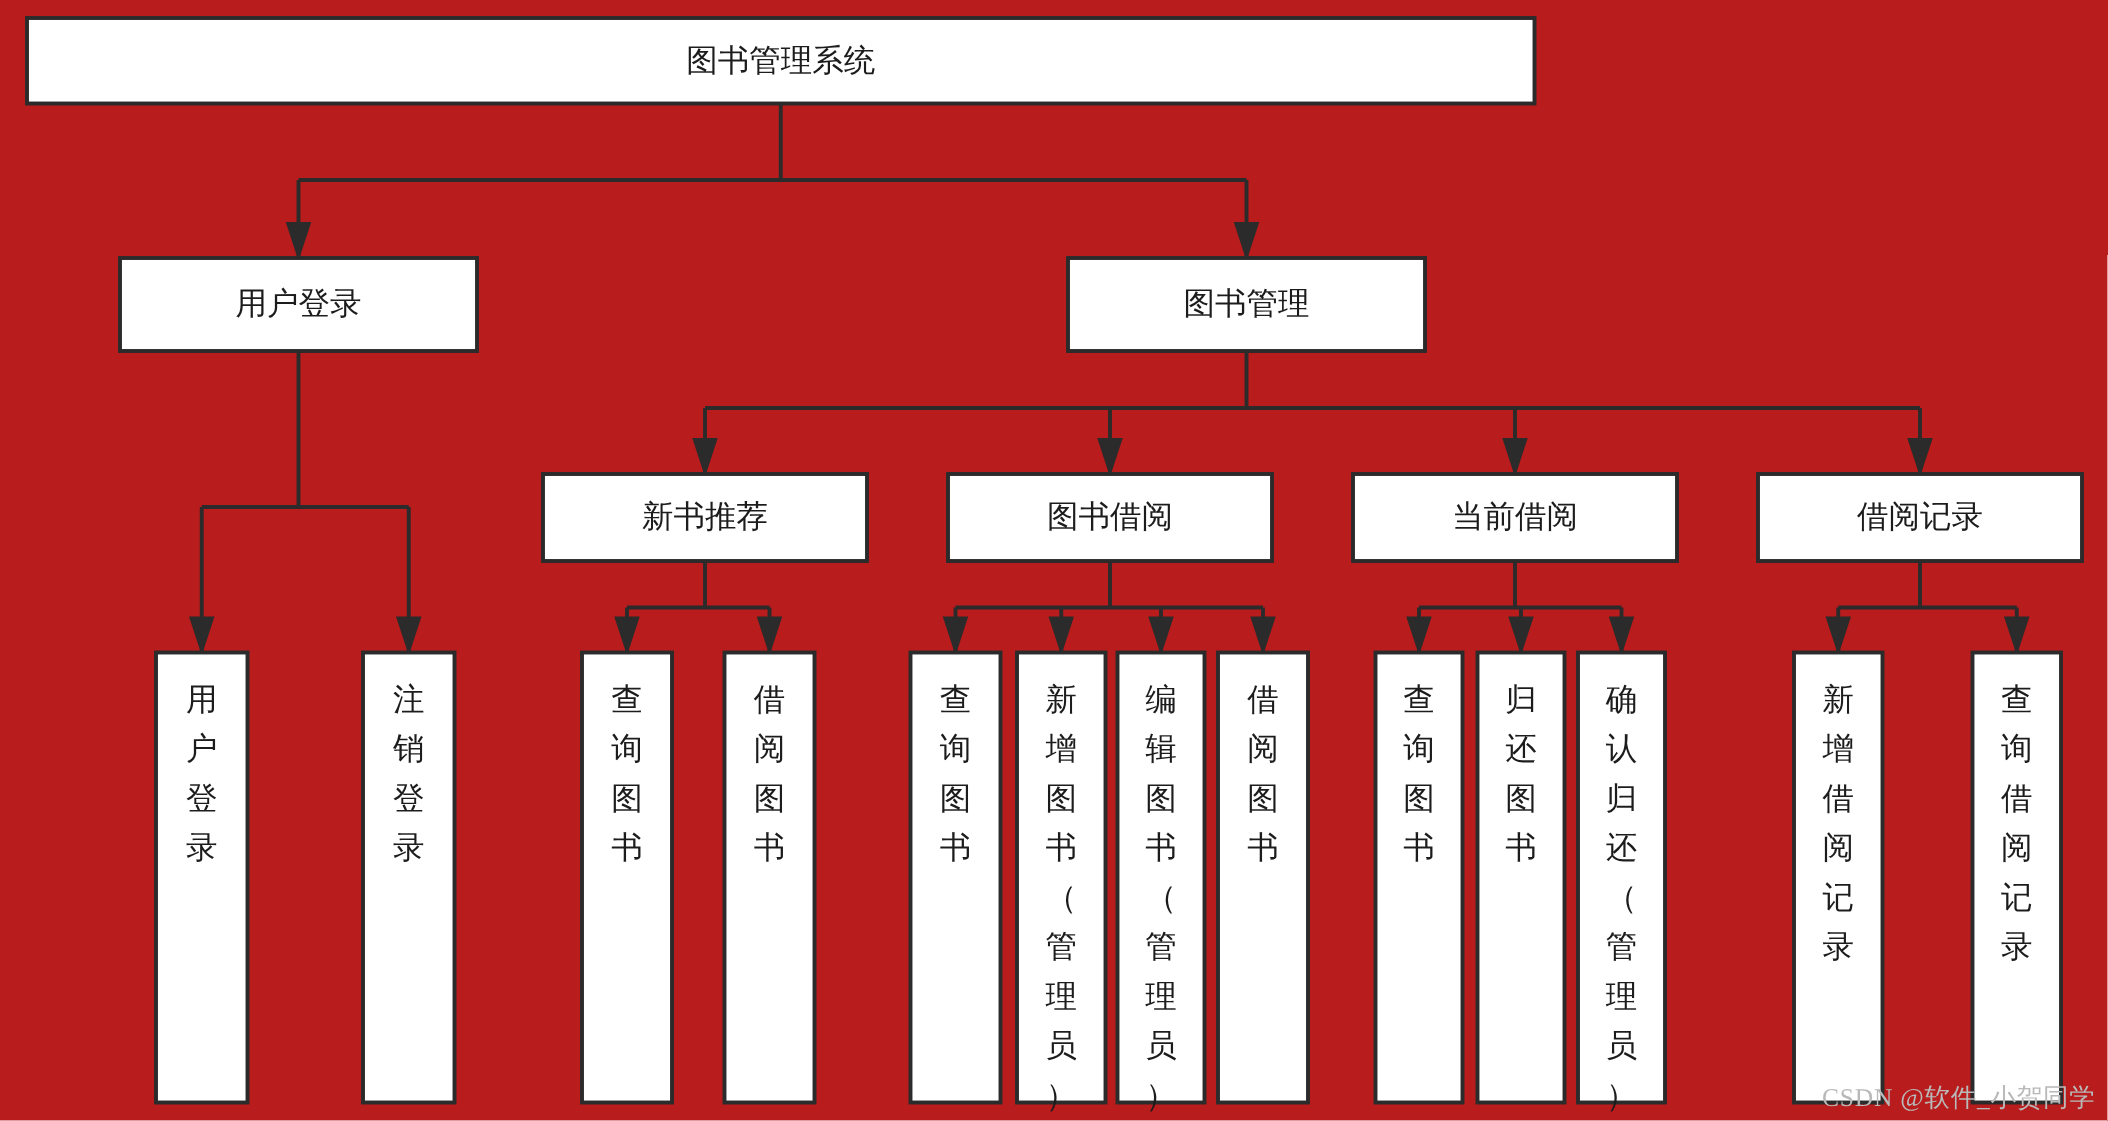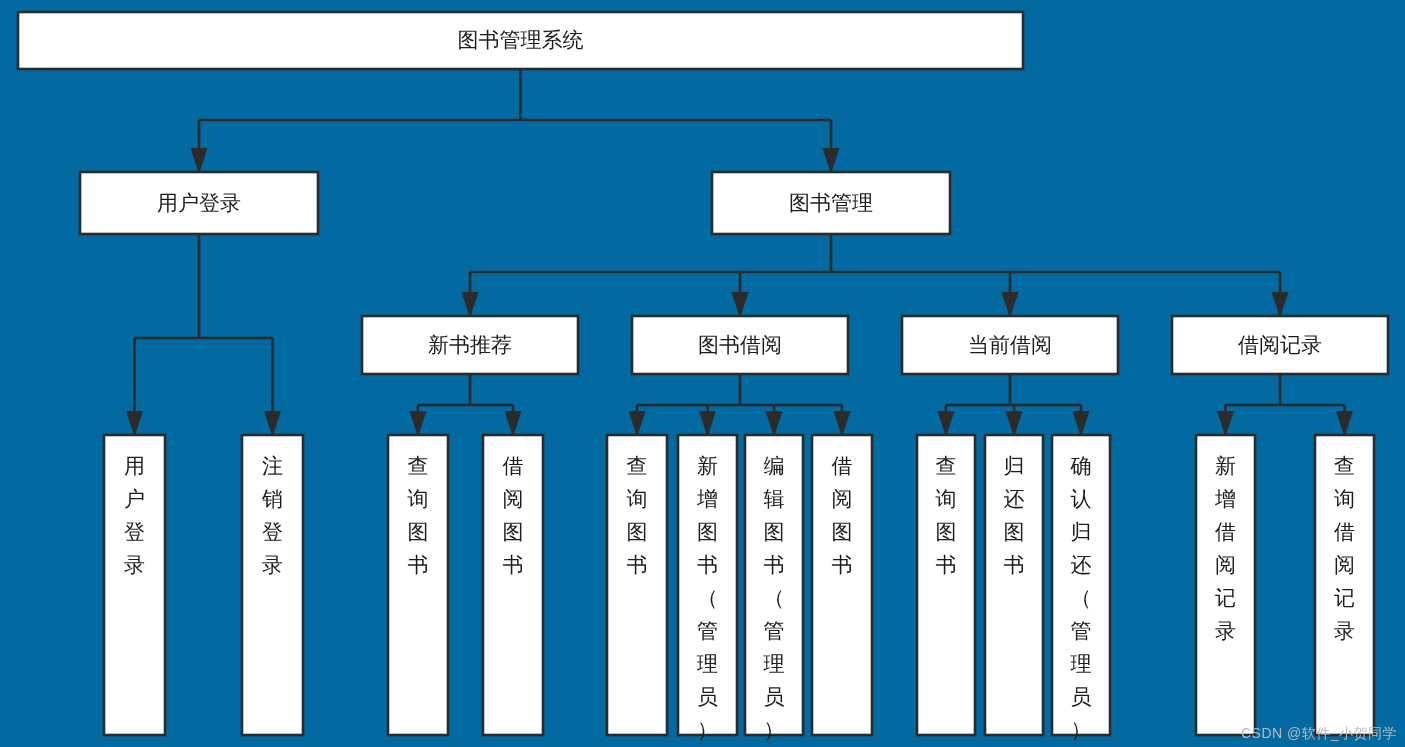--- a/index.html
+++ b/index.html
@@ -8,21 +8,21 @@
     padding: 0;
     background: #ffffff;
   }
   body {
     font-family: "Liberation Sans", "DejaVu Sans", sans-serif;
   }
   #diagram-root {
     position: relative;
     width: 1405px;
     height: 747px;
-    background: #0369a1;
+    background: #b91c1c;
     overflow: hidden;
   }
   svg.diagram-canvas {
     position: absolute;
     left: 0;
     top: 0;
     width: 1405px;
     height: 747px;
     display: block;
   }
@@ -51,22 +51,22 @@
   .node-label-v {
     font-family: "Liberation Sans", "DejaVu Sans", sans-serif;
     font-size: 21px;
     fill: #1c1c1c;
     text-anchor: middle;
   }
   .watermark {
     position: absolute;
     right: 8px;
     bottom: 4px;
-    font-family: Liberation Sans, sans-serif;
-    font-size: 14px;
+    font-family: Liberation Serif, serif;
+    font-size: 17px;
     color: #b9b9b9;
     letter-spacing: 0.5px;
     white-space: nowrap;
     user-select: none;
   }
 </style>
 </head>
 <body>
 
 <div id="diagram-root">

